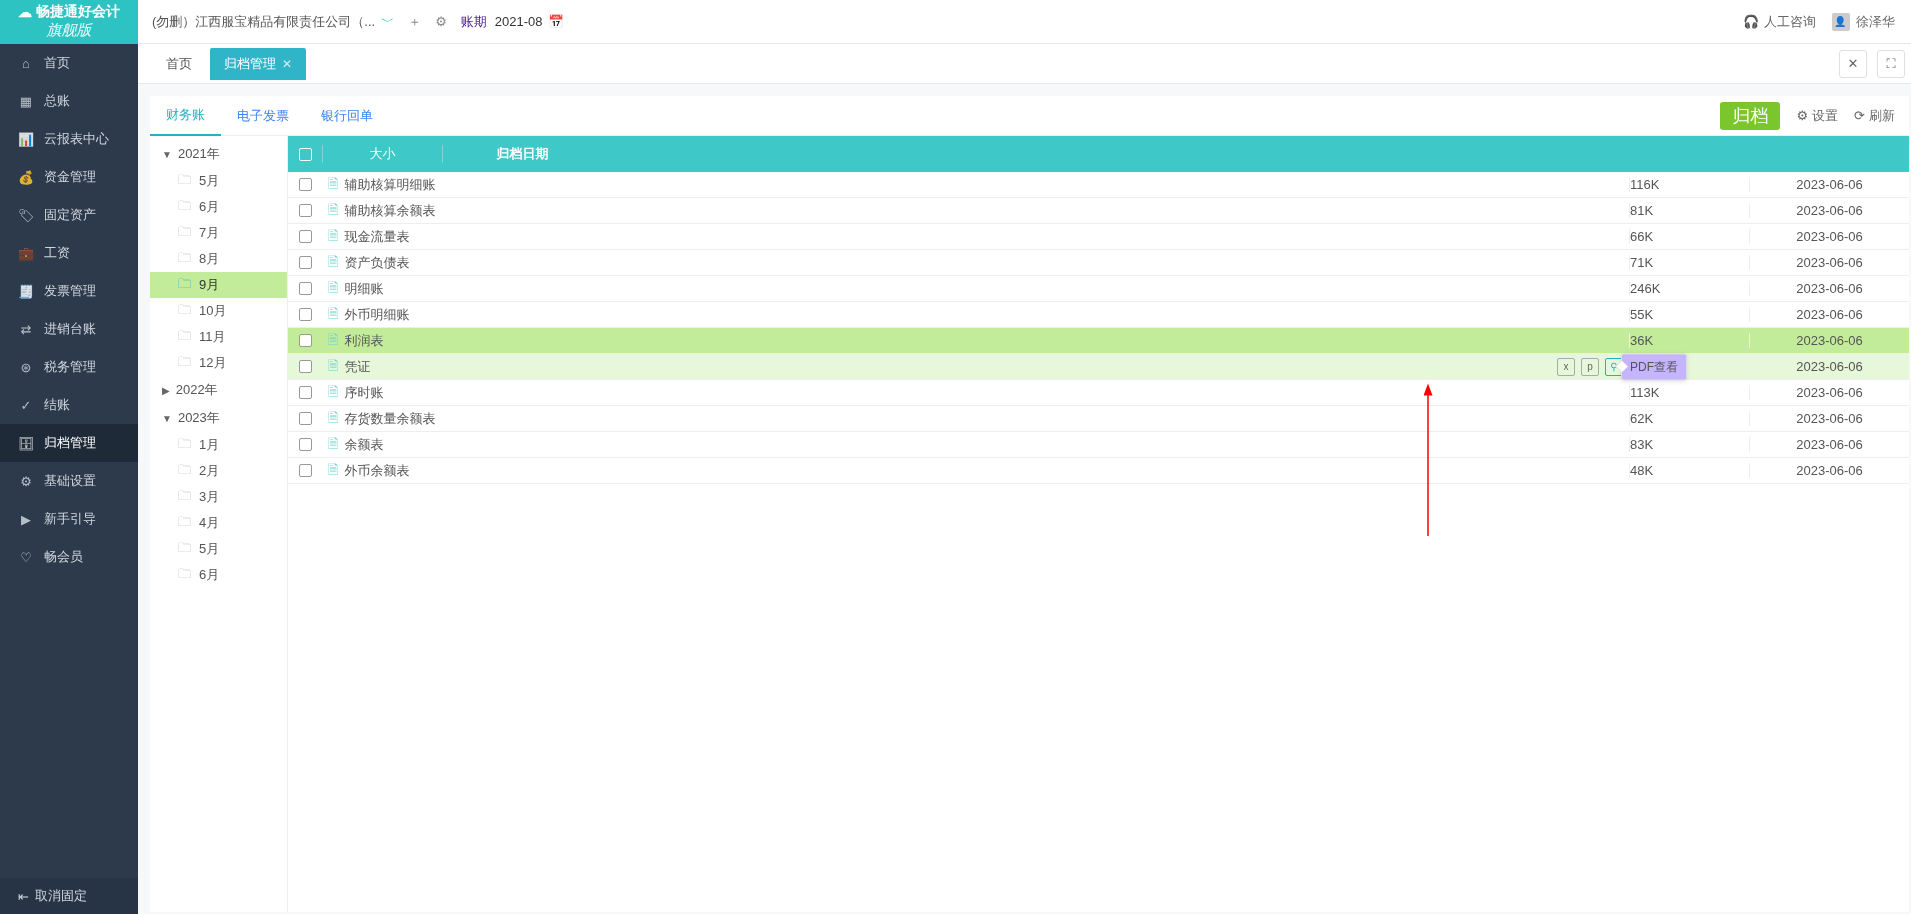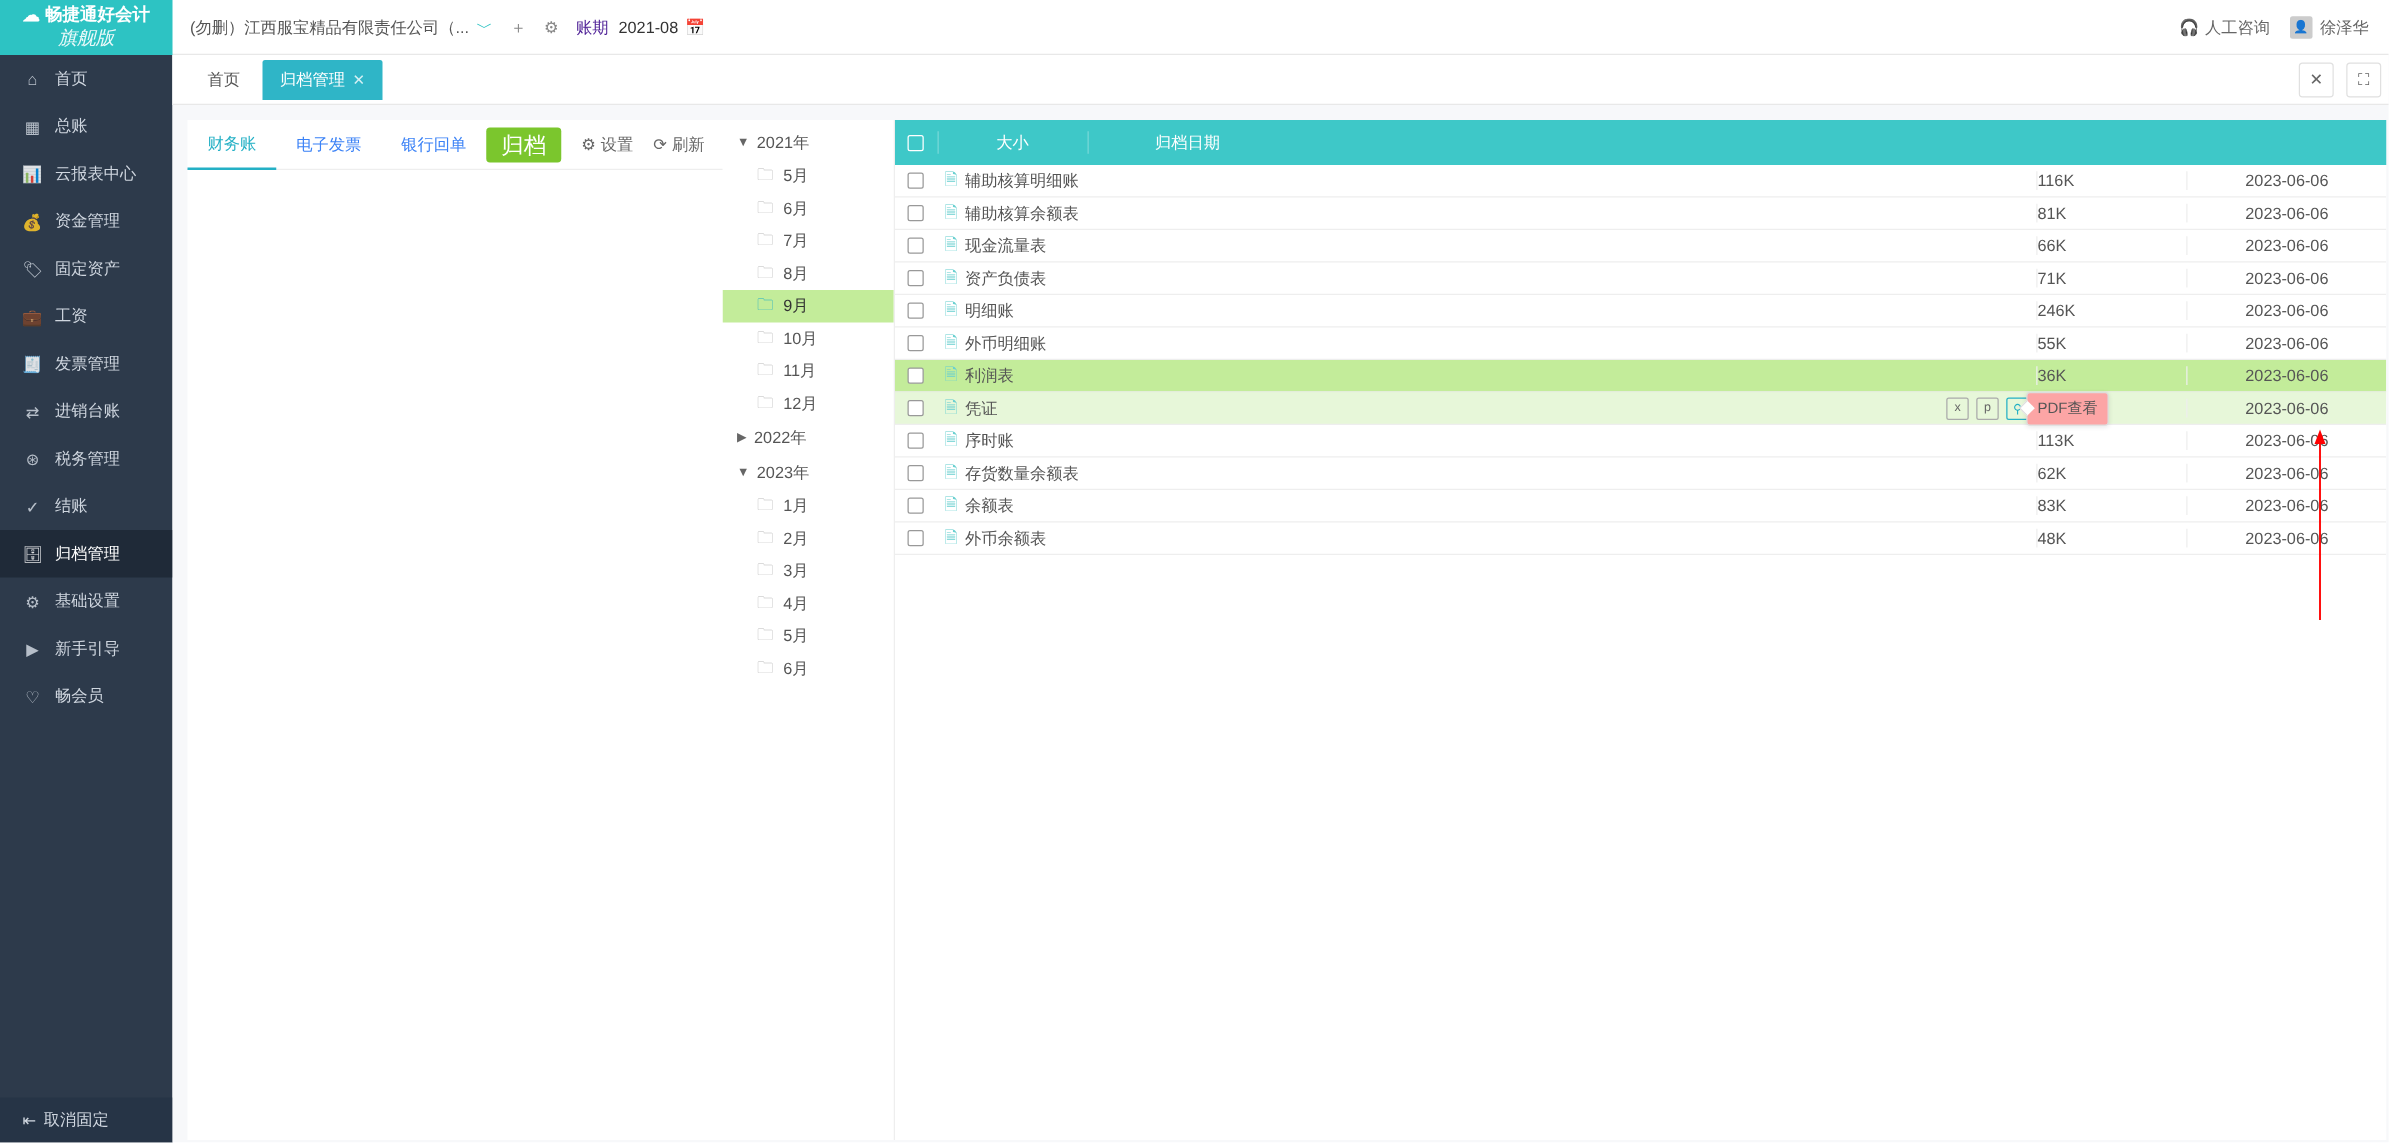--- a/index.html
+++ b/index.html
@@ -37,21 +37,21 @@
 .main { flex: 1; display: flex; flex-direction: column; background: #f7f8fa; min-width: 0; }
 .tabs-bar { display: flex; align-items: center; height: 40px; background: #fff; border-bottom: 1px solid #e8e8e8; padding-left: 14px; gap: 4px; }
 .tab { display: flex; align-items: center; gap: 6px; height: 32px; padding: 0 14px; cursor: pointer; color: #555; font-size: 13px; border-radius: 2px 2px 0 0; }
 .tab.active { background: #2fb5c7; color: #fff; }
 .tab .x { font-size: 12px; opacity: 0.8; }
 .tabs-spacer { flex: 1; }
 .tab-ctrl { width: 28px; height: 28px; display: flex; align-items: center; justify-content: center; border: 1px solid #e0e0e0; border-radius: 3px; margin-right: 6px; cursor: pointer; color: #666; }
 
 
 .content { flex: 1; display: flex; min-height: 0; background: #fff; margin: 12px 2px 2px 12px; }
-.content-inner { flex: 1; display: flex; min-width: 0; }
+.content-inner { flex: 1; display: flex; flex-direction: column; min-width: 0; }
 
 
 .subtabs-row { display: flex; align-items: center; height: 40px; border-bottom: 1px solid #eee; padding-right: 14px; }
 .subtab { padding: 0 16px; height: 40px; display: flex; align-items: center; cursor: pointer; color: #3b82f6; }
 .subtab.active { color: #24b0c5; border-bottom: 2px solid #24b0c5; }
 .subtabs-spacer { flex: 1; }
 .btn-archive { background: #7bc62d; color: #fff; border: none; height: 28px; padding: 0 12px; border-radius: 3px; cursor: pointer; font-size: 18px; }
 .link-btn { display: flex; align-items: center; gap: 4px; color: #666; margin-left: 16px; cursor: pointer; }
 
 
@@ -65,37 +65,37 @@
 .tree-month .folder-ic { color: #bbb; }
 .tree-month.active .folder-ic { color: #24b0c5; }
 .tri { font-size: 10px; color: #666; }
 
 
 .table-wrap { flex: 1; display: flex; flex-direction: column; min-width: 0; position: relative; }
 .thead { display: flex; align-items: center; height: 36px; background: #3ec8c8; color: #fff; }
 .th-chk { width: 34px; display: flex; align-items: center; justify-content: center; }
 .th-name { flex: 1; padding-left: 6px; }
 .th-size { width: 120px; text-align: center; border-left: 1px solid rgba(255,255,255,0.3); }
-.th-date { width: 160px; text-align: center; border-left: 1px solid rgba(255,255,255,0.3); }
+.th-date { width: 160px; text-align: center; border-left: 1px solid rgba(255,255,255,0.3); font-weight: bold; }
 .tbody { flex: 1; overflow: auto; }
 .trow { display: flex; align-items: center; height: 26px; border-bottom: 1px solid #eee; }
 .trow.sel { background: #c3ec9a; }
 .trow.hover { background: #e7f7d9; }
 .td-chk { width: 34px; display: flex; align-items: center; justify-content: center; }
 .td-name { flex: 1; display: flex; align-items: center; gap: 6px; padding-left: 6px; color: #555; position: relative; }
 .td-size { width: 120px; color: #555; border-left: 1px solid #eee; }
 .td-date { width: 160px; text-align: center; color: #555; border-left: 1px solid #eee; }
 .file-ic { color: #6ad0d0; }
 .chk { width: 13px; height: 13px; border: 1px solid #999; border-radius: 2px; background: #fff; display: inline-block; }
 .thead .chk { border-color: #fff; background: transparent; }
 
 .row-actions { position: absolute; right: 6px; top: 50%; transform: translateY(-50%); display: flex; gap: 6px; align-items: center; }
 .row-act-ic { width: 18px; height: 18px; border: 1px solid #aaa; border-radius: 2px; display: flex; align-items: center; justify-content: center; font-size: 10px; color: #666; cursor: pointer; }
 .row-act-ic.primary { border-color: #24b0c5; color: #24b0c5; }
-.tooltip { position: absolute; right: -64px; top: 50%; transform: translateY(-50%); background: #fca5a5; border: 1px solid #ddd; border-radius: 3px; padding: 4px 8px; font-size: 12px; color: #555; box-shadow: 0 1px 4px rgba(0,0,0,0.1); white-space: nowrap; z-index: 10; }
+.tooltip { position: absolute; right: -64px; top: 50%; transform: translateY(-50%); background: #c4b5fd; border: 1px solid #ddd; border-radius: 3px; padding: 4px 8px; font-size: 12px; color: #555; box-shadow: 0 1px 4px rgba(0,0,0,0.1); white-space: nowrap; z-index: 10; }
 .tooltip::before { content: ""; position: absolute; left: -5px; top: 50%; transform: translateY(-50%) rotate(45deg); width: 8px; height: 8px; background: #fff; border-left: 1px solid #ddd; border-bottom: 1px solid #ddd; }
 
 .arrow-overlay { position: absolute; left: 0; top: 0; width: 100%; height: 100%; pointer-events: none; z-index: 5; }
 </style>
 </head>
 <body>
 
 <div class="header">
   <div class="logo-area">
     <div class="logo-main">

